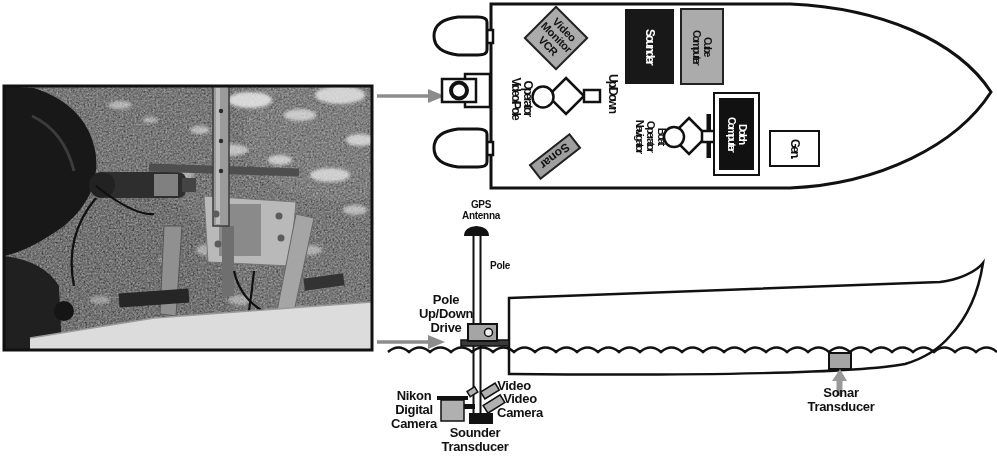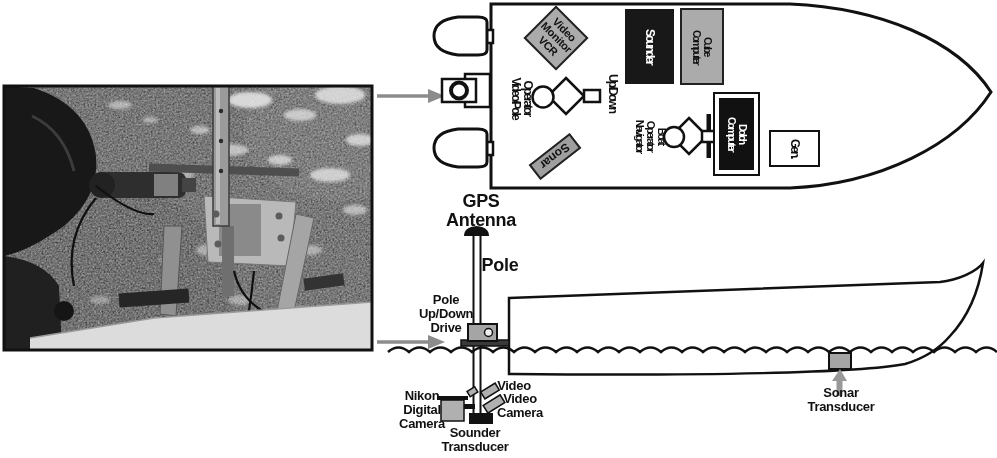--- a/index.html
+++ b/index.html
@@ -5,21 +5,21 @@
   html,body{margin:0;padding:0;background:#fff;}
   #stage{position:relative;width:997px;height:458px;background:#ffffff;overflow:hidden;
          font-family:"Liberation Sans",sans-serif;color:#111;}
   #lineart{position:absolute;left:0;top:0;z-index:1;}
   .lbl{position:absolute;z-index:3;font-weight:bold;color:#111;text-align:center;
        white-space:pre-line;transform:translate(-50%,-50%);line-height:1.07;letter-spacing:-0.3px;}
   .vlbl{writing-mode:vertical-rl;text-orientation:mixed;letter-spacing:-2px;line-height:1.0;}
   .vlbl-lr{writing-mode:vertical-lr;}
   .eqbox{position:absolute;z-index:2;display:flex;align-items:center;justify-content:center;
          box-sizing:border-box;font-weight:bold;text-align:center;white-space:pre-line;}
-  .f12{font-size:12px;} .f13{font-size:13px;} .f14{font-size:18px;} .f11{font-size:11px;}
+  .f12{font-size:12px;} .f13{font-size:13px;} .f14{font-size:10px;} .f11{font-size:11px;}
   .vtext{writing-mode:vertical-rl;text-orientation:mixed;font-weight:bold;white-space:pre-line;
          letter-spacing:-2px;line-height:1.05;text-align:center;}
 </style>
 </head>
 <body>
 
 <div id="stage">
 
   <svg id="lineart" width="997" height="458" viewBox="0 0 997 458">
     <defs>
@@ -220,21 +220,21 @@
 
   <span class="lbl f14" style="left:481px;top:211px;">GPS
 Antenna</span>
 
   <span class="lbl f14" style="left:500px;top:266px;">Pole</span>
 
   <span class="lbl f13" style="left:446px;top:314px;">Pole
 Up/Down
 Drive</span>
 
-  <span class="lbl f13" style="left:414px;top:410px;margin-left:8px;">Nikon
+  <span class="lbl f13" style="left:414px;top:410px;">Nikon
 Digital
 Camera</span>
 
   <span class="lbl f13" style="left:514px;top:386px;">Video</span>
 
   <span class="lbl f13" style="left:520px;top:406px;">Video
 Camera</span>
 
   <span class="lbl f13" style="left:475px;top:440px;">Sounder
 Transducer</span>

